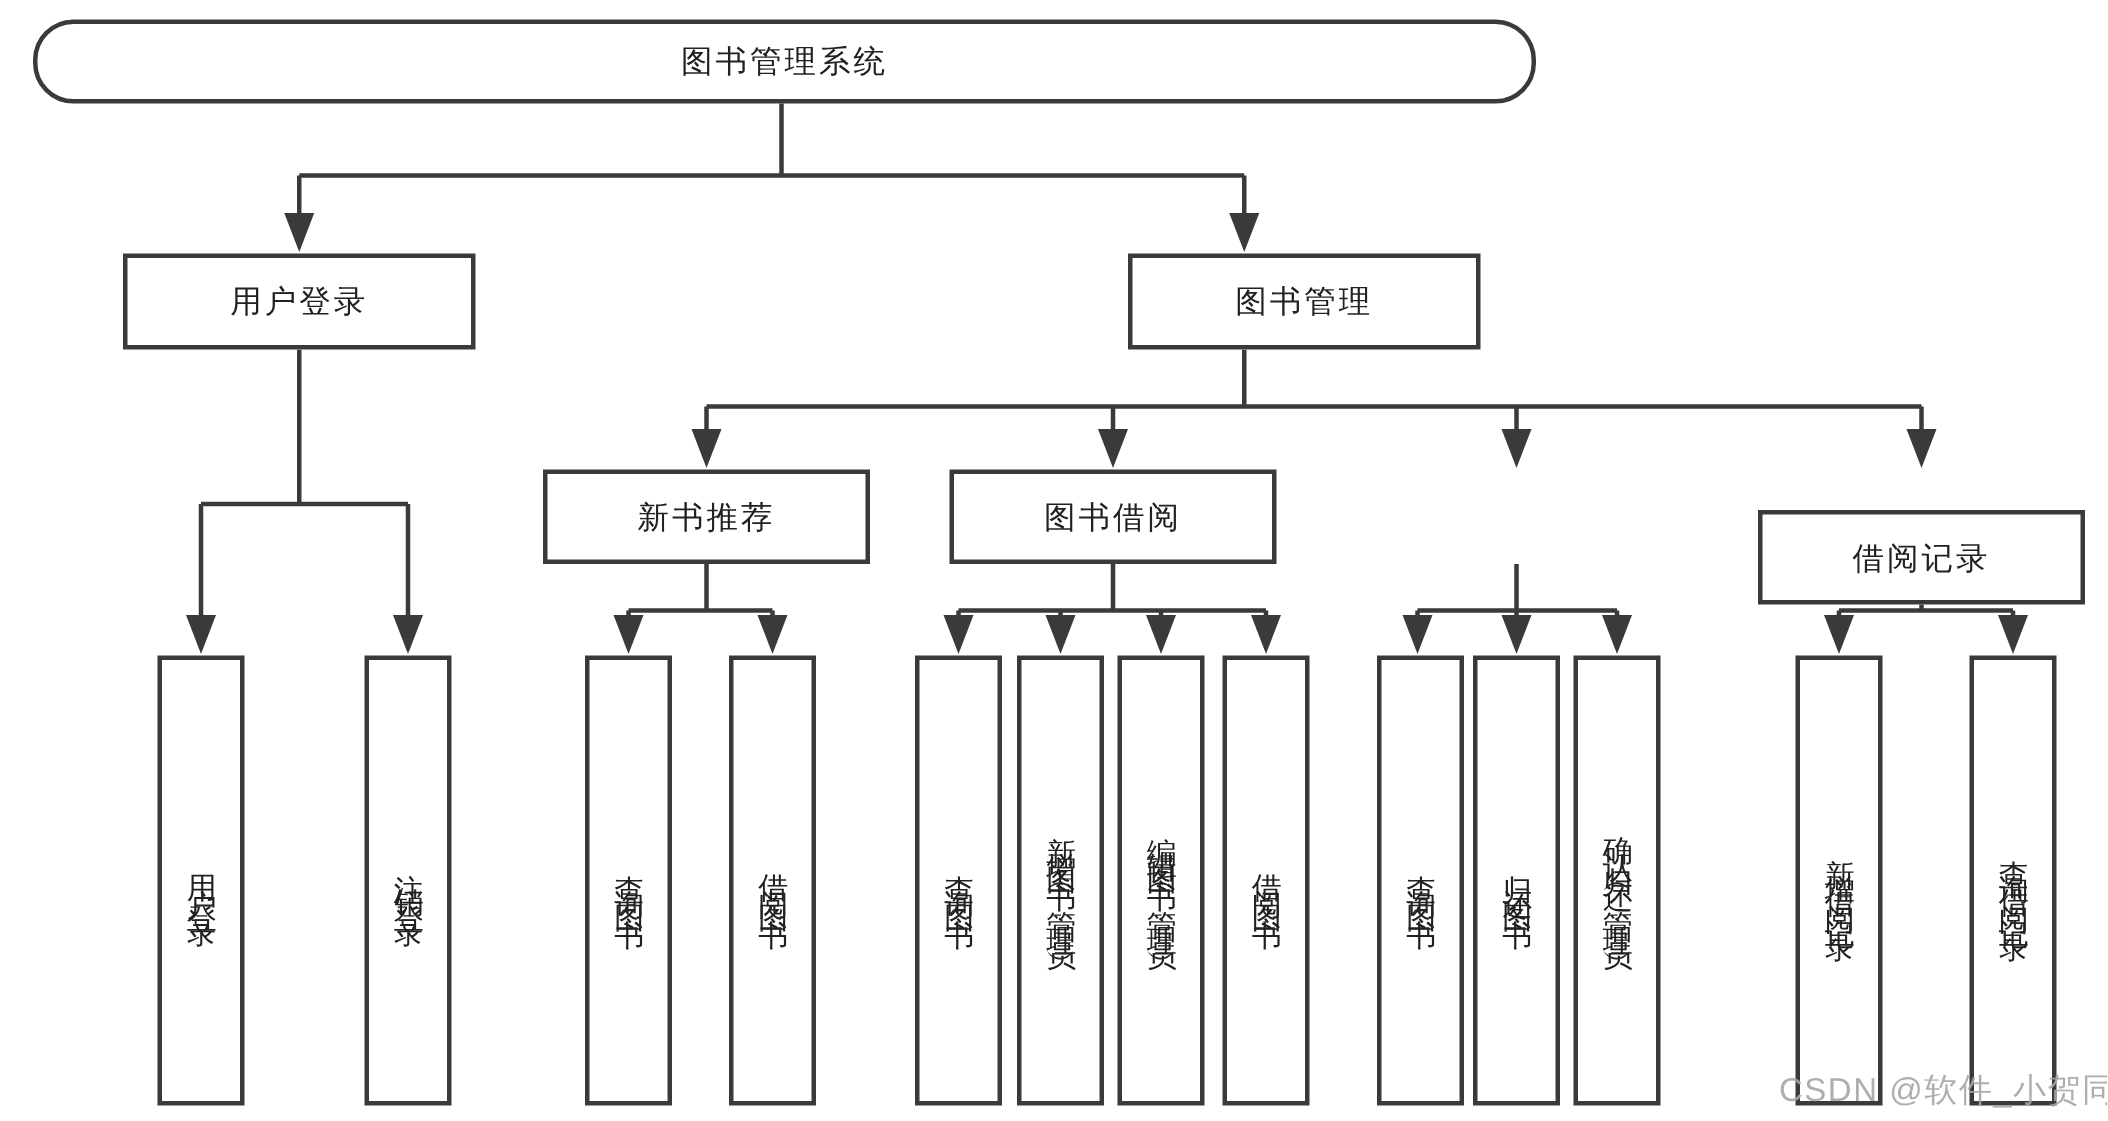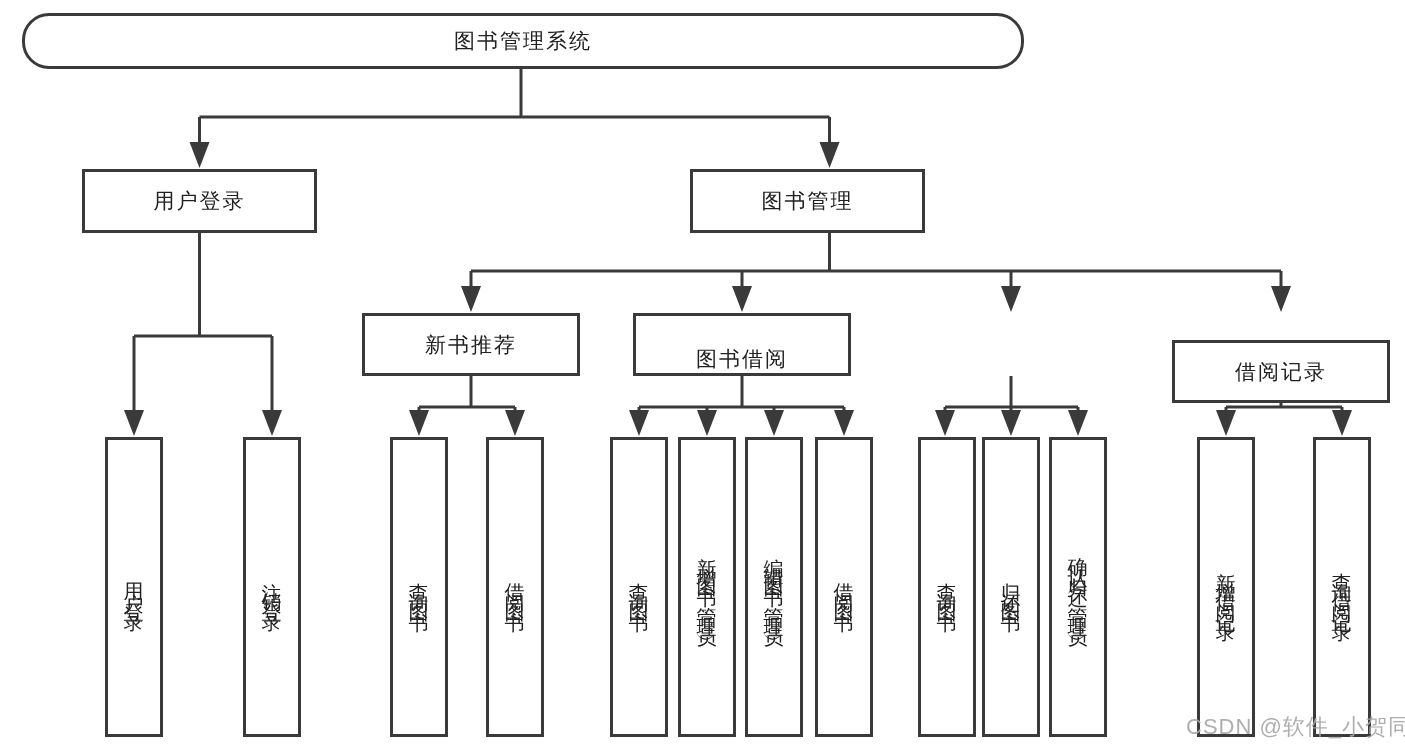--- a/index.html
+++ b/index.html
@@ -94,28 +94,28 @@
       </g>
   </svg>
 
   <div class="node h root">
     <span>图书管理系统</span>
   </div>
 
   <div class="node h lvl2" style="left:82px;">
     <span>用户登录</span>
   </div>
-  <div class="node h lvl2" style="left:690px;">
+  <div class="node h lvl2" style="left:752px;">
     <span>图书管理</span>
   </div>
 
   <div class="node h lvl3" style="left:362px;text-align:right;">
     <span>新书推荐</span>
   </div>
-  <div class="node h lvl3" style="left:633px;align-items:flex-end;">
+  <div class="node h lvl3" style="left:633px;">
     <span>图书借阅</span>
   </div>
   <div class="node h lvl3" style="left:1172px;margin-top:27px;">
     <span>借阅记录</span>
   </div>
 
   <div class="node leaf" style="left:105px;">
     <span>用户登录</span>
   </div>
   <div class="node leaf" style="left:243px;">

